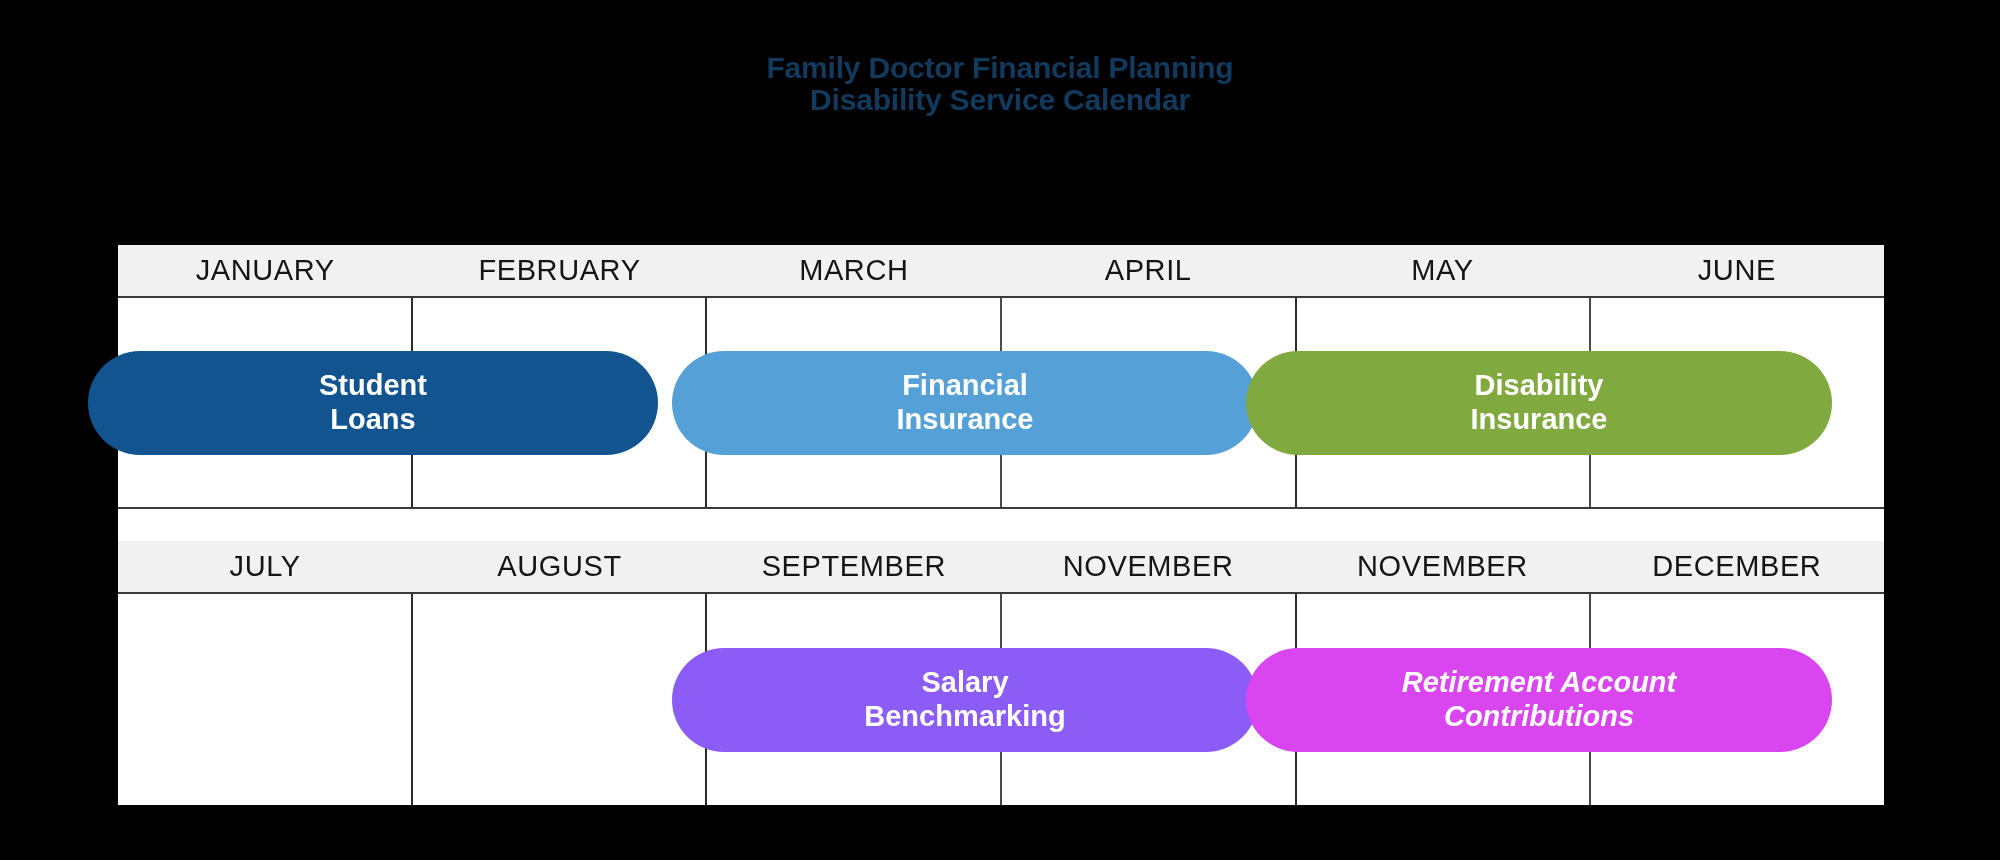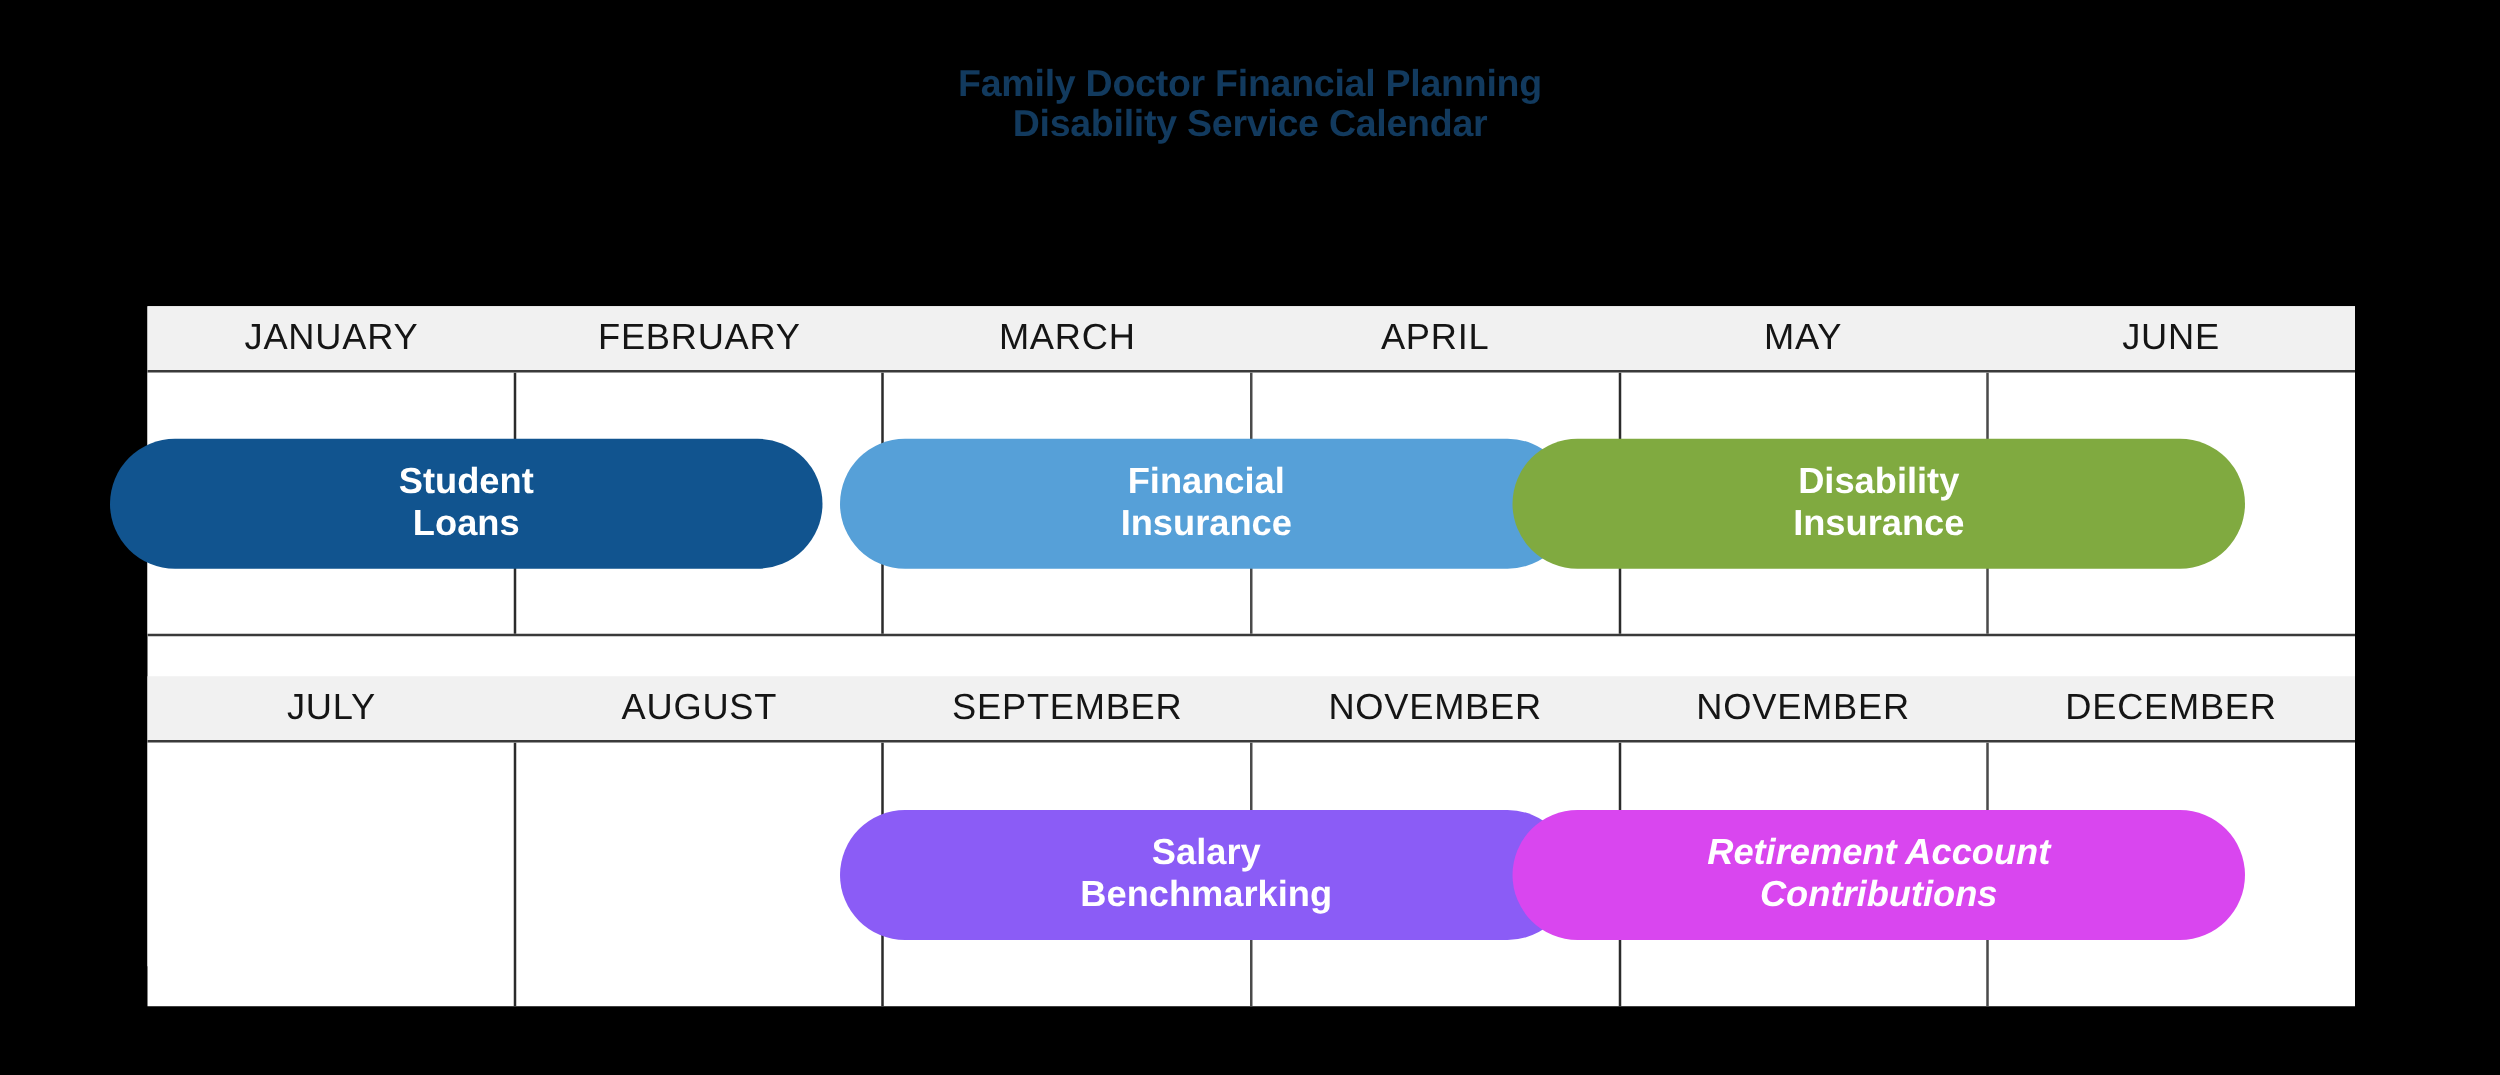--- a/index.html
+++ b/index.html
@@ -130,21 +130,21 @@
     line-height: 1.16;
     text-align: center;
     white-space: nowrap;
     box-sizing: border-box;
   }
   .pill-line { display: block; }
 
   
   .pill.slot-0 { left: -30px;    width: 570px; }
   .pill.slot-1 { left: 554px;  width: 586px; }
-  .pill.slot-2 { left: 1092px; width: 586px; text-align: right; }
+  .pill.slot-2 { left: 1128px; width: 586px; text-align: right; }
 </style>
 </head>
 <body>
 
 <div id="canvas" style="background: rgb(0, 0, 0);">
 
   <div class="title-block" style="color: rgb(18, 58, 94);">
     <span class="title-line">Family Doctor Financial Planning</span>
     <span class="title-line">Disability Service Calendar</span>
   </div>

